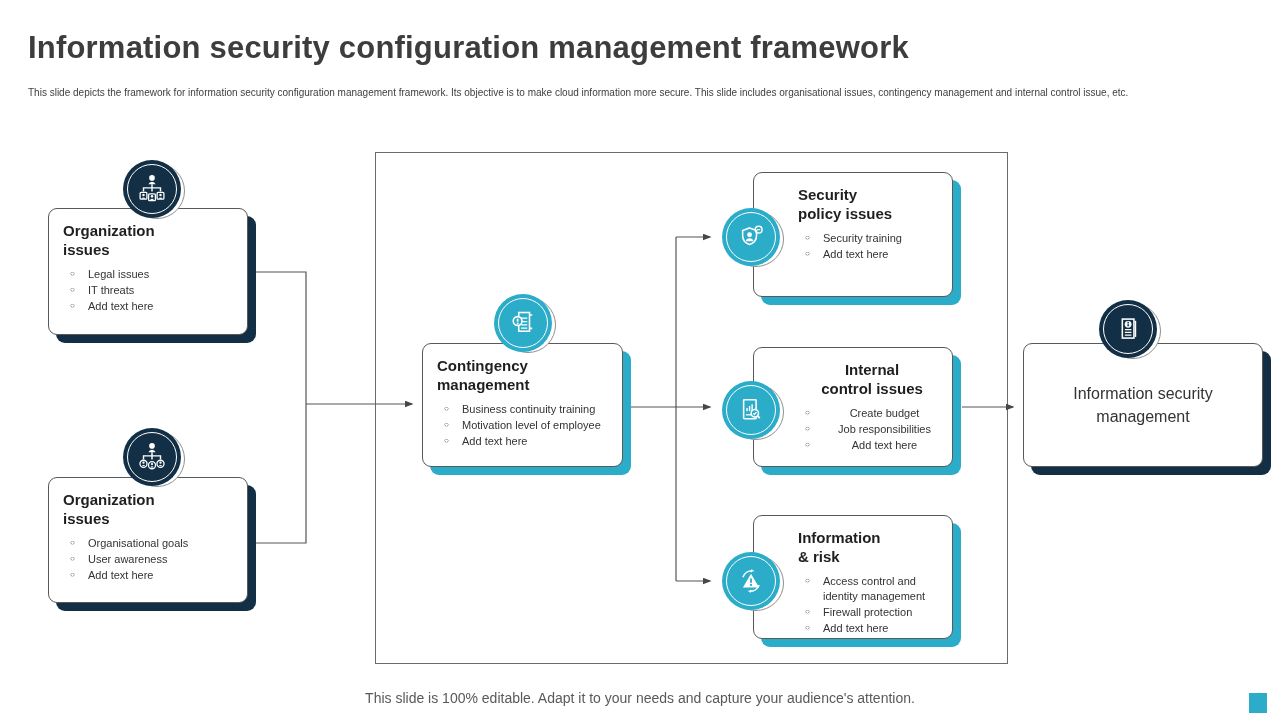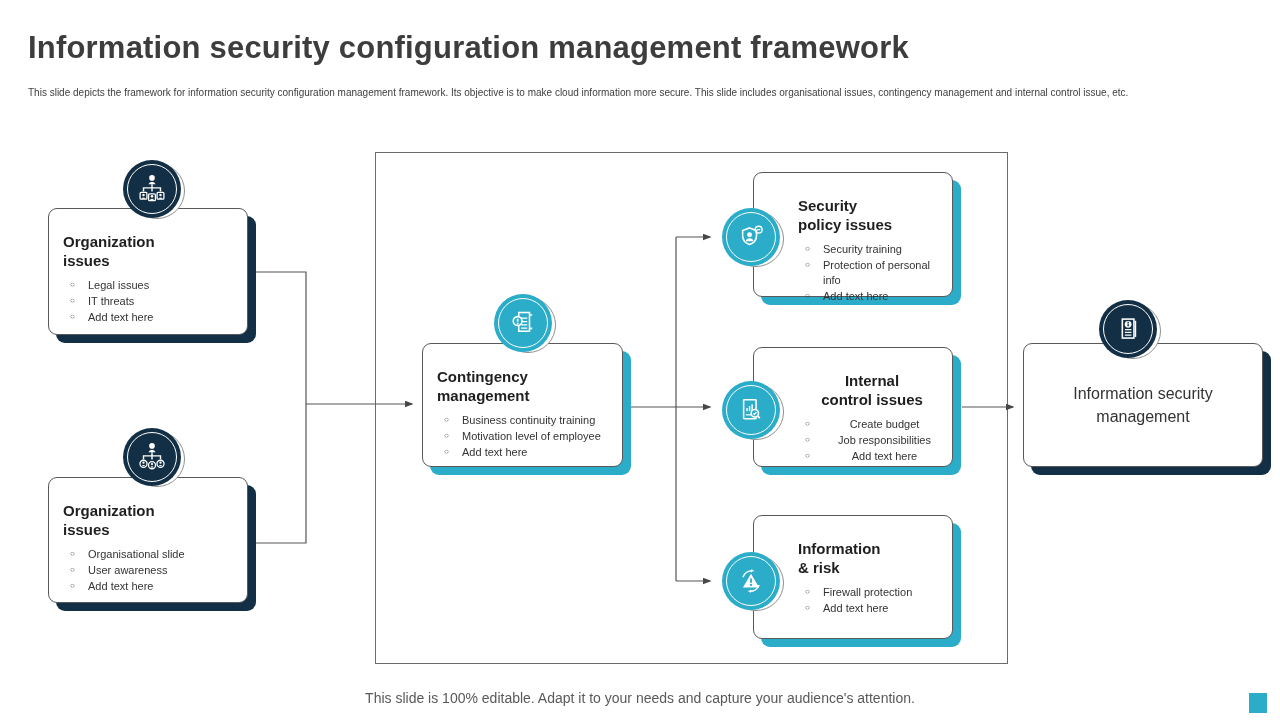--- a/index.html
+++ b/index.html
@@ -26,21 +26,21 @@
   .outer-rect {
     position:absolute; left:375px; top:152px; width:633px; height:512px;
     border:1px solid #6b6b6b; z-index:1;
   }
   svg.connectors { position:absolute; left:0; top:0; z-index:2; }
 
   
   .box {
     position:absolute; background:#fff;
     border:1px solid #595959; border-radius:9px;
-    z-index:3; padding:24px 6px 0 14px;
+    z-index:3; padding:13px 6px 0 14px;
   }
   .navy-shadow { box-shadow:8px 8px 0 #132f45; }
   .teal-shadow { box-shadow:8px 8px 0 #2bacc8; }
   .box-title { font-size:15px; font-weight:bold; color:#1f1f1f; line-height:1.25; }
   ul.bullets { list-style:none; margin-top:7px; }
   ul.bullets li {
     position:relative; padding-left:25px; font-size:11px;
     color:#333333; line-height:1.38; margin-bottom:1px;
   }
   ul.bullets li::before {
@@ -137,21 +137,21 @@
       <li>Add text here</li>
     </ul>
   </div>
 
   <div class="box navy-shadow box-org-bottom">
     <div class="box-title">
       <div>Organization</div>
       <div>issues</div>
     </div>
     <ul class="bullets">
-      <li>Organisational slide</li>
+      <li>Organisational goals</li>
       <li>User awareness</li>
       <li>Add text here</li>
     </ul>
   </div>
 
   <div class="box teal-shadow box-contingency">
     <div class="box-title">
       <div>Contingency</div>
       <div>management</div>
     </div>
@@ -162,21 +162,20 @@
     </ul>
   </div>
 
   <div class="box teal-shadow icon-left box-security">
     <div class="box-title">
       <div>Security</div>
       <div>policy issues</div>
     </div>
     <ul class="bullets">
       <li>Security training</li>
-      <li>Protection of personal info</li>
       <li>Add text here</li>
     </ul>
   </div>
 
   <div class="box teal-shadow icon-left box-internal">
     <div class="box-title">
       <div>Internal</div>
       <div>control issues</div>
     </div>
     <ul class="bullets">
@@ -185,20 +184,21 @@
       <li>Add text here</li>
     </ul>
   </div>
 
   <div class="box teal-shadow icon-left box-inforisk">
     <div class="box-title">
       <div>Information</div>
       <div>&amp; risk</div>
     </div>
     <ul class="bullets">
+      <li>Access control and identity management</li>
       <li>Firewall protection</li>
       <li>Add text here</li>
     </ul>
   </div>
 
   <div class="box navy-shadow box-infosec">
     <span>Information security management</span>
   </div>
 
   <div class="icon-badge ic-org-top">

